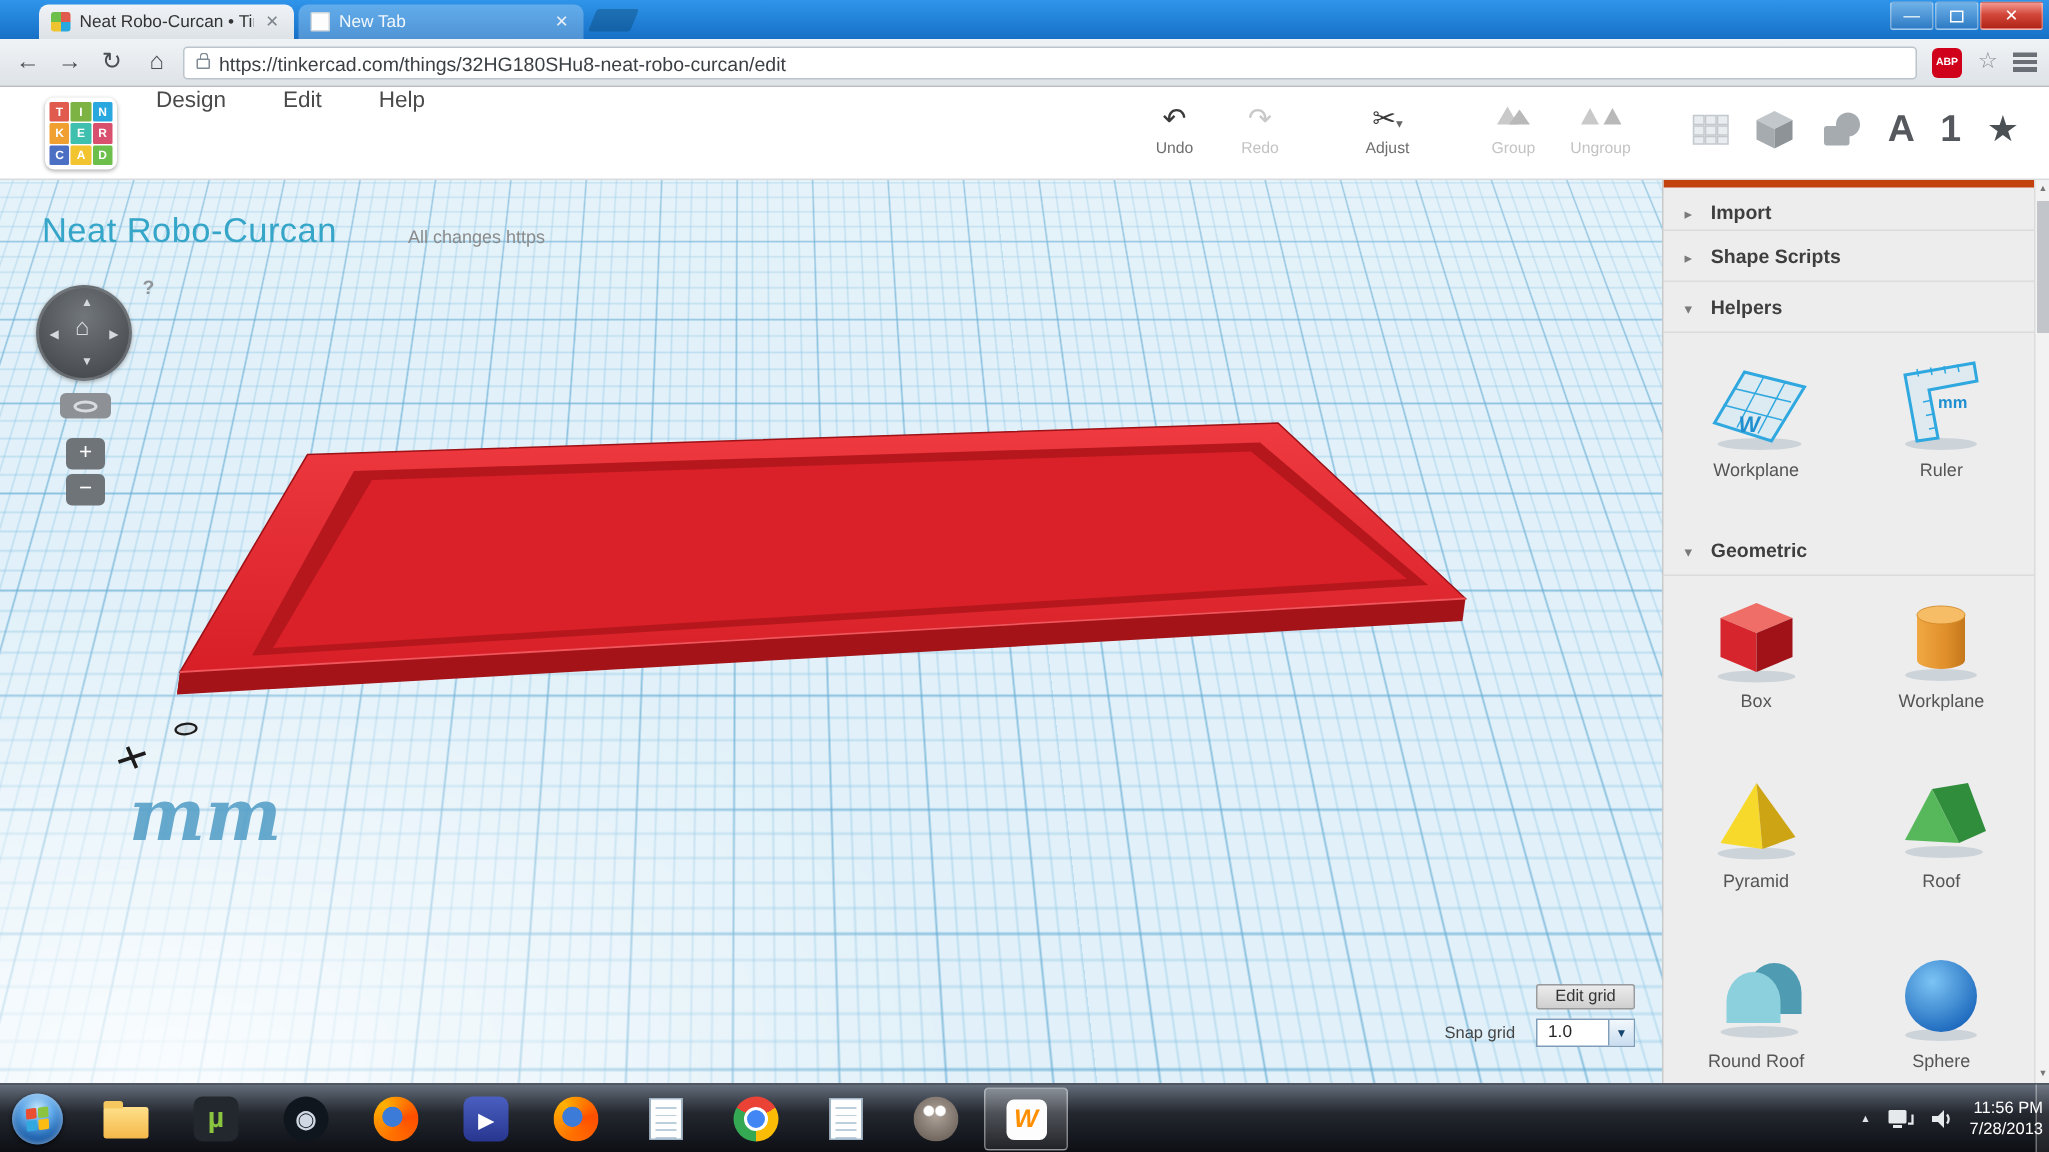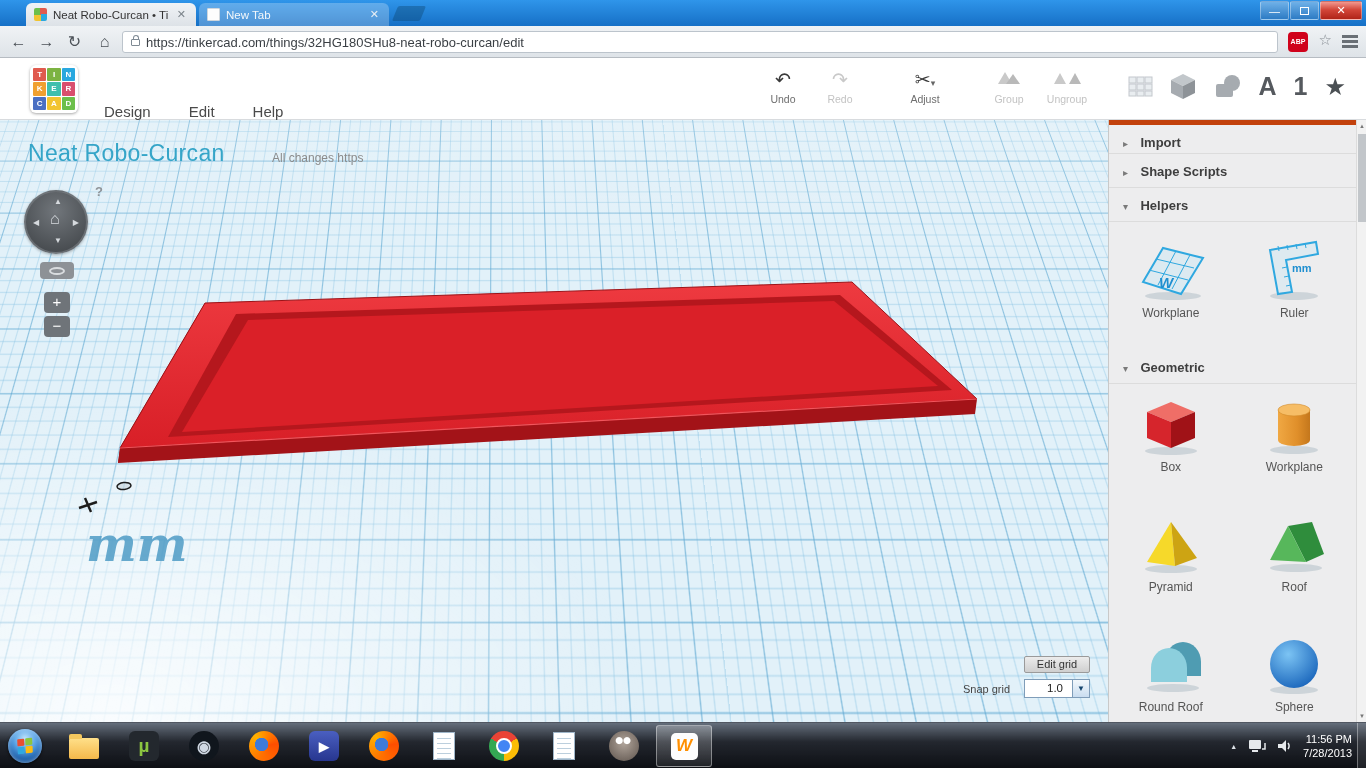--- a/index.html
+++ b/index.html
@@ -51,21 +51,21 @@
     border-bottom:1px solid #d8dbde; }
   .logo { position:absolute; left:30px; top:7px; width:48px; height:48px; background:#fff;
     border-radius:6px; box-shadow:0 1px 3px rgba(0,0,0,0.35); padding:3px; display:grid;
     grid-template-columns:repeat(3,1fr); gap:1px; cursor:pointer; }
   .logo span { display:flex; align-items:center; justify-content:center; color:#fff; font-size:8px; font-weight:bold; border-radius:1px; }
   .logo span:nth-child(1){background:#e05a4e}.logo span:nth-child(2){background:#7cb342}
   .logo span:nth-child(3){background:#29a8df}.logo span:nth-child(4){background:#f0a030}
   .logo span:nth-child(5){background:#3fbfad}.logo span:nth-child(6){background:#d94f6e}
   .logo span:nth-child(7){background:#4a6fc3}.logo span:nth-child(8){background:#f2c430}
   .logo span:nth-child(9){background:#6cbf4a}
-  .appmenu { position:absolute; left:104px; top:0; height:62px; display:flex; align-items:flex-end; gap:38px; }
+  .appmenu { position:absolute; left:104px; top:0; height:62px; display:flex; align-items:flex-start; gap:38px; }
   .appmenu div { font-size:15px; color:#4a4a4a; cursor:pointer; }
   .tool { position:absolute; top:10px; width:58px; text-align:center; cursor:pointer; }
   .tool .tico { height:24px; line-height:24px; font-size:19px; color:#3a3a3a; }
   .tool .tlabel { font-size:10.5px; color:#6e6e6e; margin-top:1px; }
   .tool.disabled .tico { color:#c9c9c9; }
   .tool.disabled .tlabel { color:#c3c3c3; }
   .caret { font-size:9px; color:#666; }
   .hicons { position:absolute; right:20px; top:14px; display:flex; align-items:center; gap:17px; }
   .hicons > * { cursor:pointer; }
   .hletter { font-size:25px; font-weight:bold; color:#55595e; }
@@ -103,21 +103,21 @@
     background:#8d9196; display:flex; align-items:center; justify-content:center; cursor:pointer; }
   .rotbtn i { display:block; width:16px; height:8px; border:2px solid #d9dcdf; border-radius:50%; }
   .zoombtn { position:absolute; left:44px; width:26px; height:21px; border-radius:4px; background:#6f7479;
     color:#fff; font-size:15px; text-align:center; line-height:19px; cursor:pointer; }
 
   .editgrid { position:absolute; left:1024px; top:536px; width:66px; height:17px;
     background:linear-gradient(#ececec,#cfcfcf); border:1px solid #9a9a9a; border-radius:2px;
     font-size:11px; color:#333; text-align:center; line-height:15px; cursor:pointer; }
   .snaplabel { position:absolute; left:963px; top:563px; font-size:11px; color:#444; }
   .snapselect { position:absolute; left:1024px; top:559px; width:66px; height:19px; background:#fff;
-    border:1px solid #7f9db9; font-size:11.5px; color:#222; line-height:17px; padding-left:22px; cursor:pointer; }
+    border:1px solid #7f9db9; font-size:11.5px; color:#222; line-height:17px; padding-left:7px; cursor:pointer; }
   .snaparrow { position:absolute; right:0; top:0; width:17px; height:100%;
     background:linear-gradient(#f3f8fc,#c9ddf0); border-left:1px solid #7f9db9;
     display:flex; align-items:center; justify-content:center; font-size:8px; color:#16456e; }
 
   
   .sidebar { position:absolute; left:1108px; top:0; width:248px; height:602px; background:#ededee;
     border-left:1px solid #c9c9c9; overflow:hidden; }
   .sec { height:34px; line-height:33px; border-bottom:1px solid #dcdcdc; padding-left:14px; cursor:pointer; }
   .sec:first-child { border-top:5px solid #c2410c; }
   .tri { color:#7a7a7a; font-size:10px; margin-right:8px; }
@@ -167,21 +167,21 @@
     transform:translate(-50%,-50%); background:#4285f4; border:2.5px solid #fff; border-radius:50%; }
   .docico { width:22px; height:28px; background:#fff; border:1px solid #9fb6c9;
     background-image:repeating-linear-gradient(#bccfdd 0 1px, transparent 1px 5px);
     background-size:14px 100%; background-position:3px 5px; background-repeat:no-repeat; }
   .gimpico { width:30px; height:30px; border-radius:50%;
     background:radial-gradient(circle at 34% 32%, #fff 0 3px, transparent 4px),
       radial-gradient(circle at 60% 32%, #fff 0 3px, transparent 4px),
       radial-gradient(circle at 50% 40%, #b0a49a, #5d534c); }
   .winampico { width:27px; height:27px; background:#fdfdfd; border-radius:5px; display:flex;
     align-items:center; justify-content:center; color:#ff8f00; font-weight:bold; font-style:italic; font-size:17px; }
-  .tray { position:absolute; right:14px; top:0; height:46px; display:flex; align-items:center; gap:11px; }
+  .tray { position:absolute; right:4px; top:0; height:46px; display:flex; align-items:center; gap:11px; }
   .trayup { color:#dfe3e8; font-size:7px; cursor:pointer; }
   .clock { text-align:right; color:#fff; font-size:11px; line-height:1.3; cursor:default; }
   .showdesk { position:absolute; right:0; top:0; width:9px; height:46px;
     background:rgba(255,255,255,0.08); border-left:1px solid rgba(255,255,255,0.35); cursor:pointer; }
 </style>
 </head>
 <body>
 
 <div class="screen">
 

